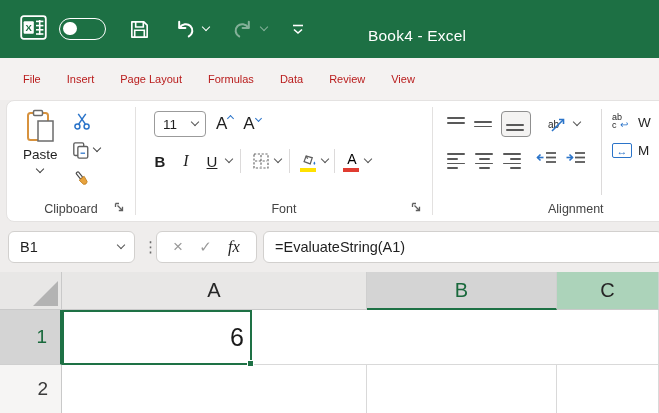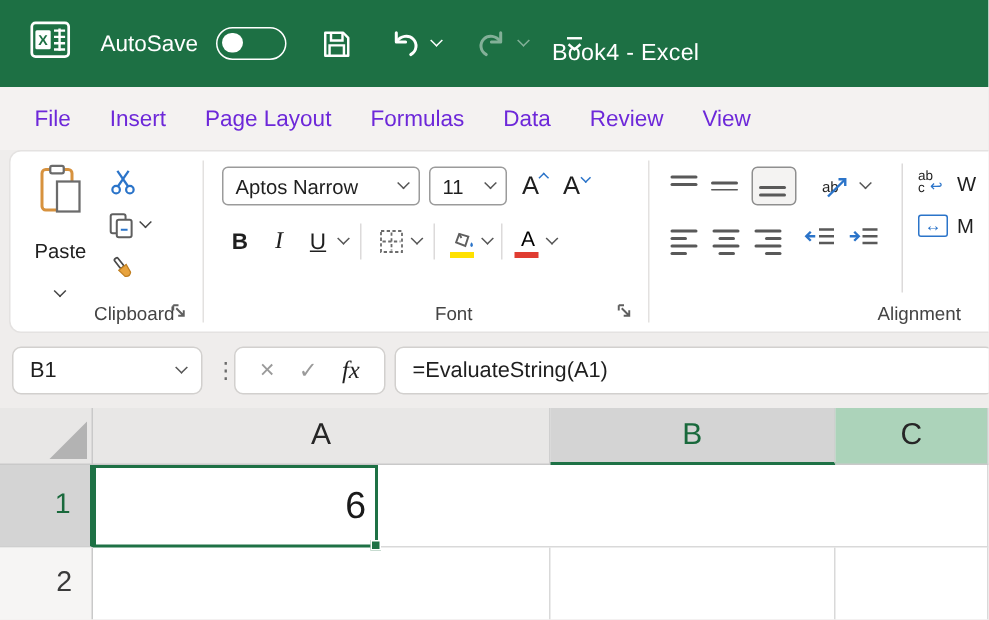--- a/index.html
+++ b/index.html
@@ -18,39 +18,39 @@
   .tb-chev { margin-left:6px; }
   .chev { display:inline-block; width:6px; height:6px; border-right:1.5px solid currentColor;
     border-bottom:1.5px solid currentColor; transform:rotate(45deg); margin-top:-4px; }
   .dim { opacity:.45; }
   .tb-title { position:absolute; left:368px; top:0; height:71px; display:flex; align-items:center;
     font-size:15.5px; letter-spacing:.2px; }
 
   
   .tabrow { position:absolute; left:0; top:58px; width:659px; height:42px; background:#F4F2F1;
     display:flex; align-items:center; padding-left:10px; }
-  .tab { padding:0 13px; font-size:15px; color:#6d28d9; height:42px; display:flex; align-items:center;
+  .tab { padding:0 13px; font-size:11px; color:#b91c1c; height:42px; display:flex; align-items:center;
     position:relative; cursor:pointer; white-space:nowrap; }
   .tab.active { font-weight:700; }
   .tab.active::after { content:""; position:absolute; left:12px; right:12px; bottom:4px; height:3px;
     border-radius:2px; background:#1E7145; }
 
   
   .ribbon { position:absolute; left:6px; top:100px; width:680px; height:122px; background:#fff;
     border:1px solid #E4E2E1; border-radius:8px; display:flex; }
   .rgroup { display:flex; flex-direction:column; }
   .rgroup .content { flex:1; display:flex; }
   .rgroup .glabel { height:24px; display:flex; align-items:center; justify-content:center;
-    font-size:12.5px; color:#444; position:relative;margin-left:37px; }
+    font-size:12.5px; color:#444; position:relative; }
   .gdivider { width:1px; background:#E3E1E0; margin:6px 0; }
   .launcher { position:absolute; right:10px; bottom:5px; cursor:pointer; }
 
   
   .g-clip { width:128px; }
-  .paste-big { display:flex; flex-direction:column; align-items:center; margin:8px 0 0 16px; cursor:pointer;justify-content:space-between; }
+  .paste-big { display:flex; flex-direction:column; align-items:center; margin:8px 0 0 16px; cursor:pointer; }
   .paste-big .plabel { font-size:13.5px; color:#1f1f1f; margin-top:3px; }
   .paste-big .chev { color:#444; margin-top:4px; }
   .clip-mini { display:flex; flex-direction:column; margin:8px 0 0 14px; gap:5px; }
   .mini-btn { display:flex; align-items:center; gap:4px; height:24px; cursor:pointer; color:#444; }
 
   
   .g-font { width:296px; }
   .font-rows { display:flex; flex-direction:column; padding:10px 10px 0 12px; width:100%; }
   .combo { border:1px solid #9b9b9b; border-radius:4px; height:26px; display:flex; align-items:center;
     background:#fff; font-size:13.5px; color:#1f1f1f; cursor:pointer; }
@@ -137,21 +137,20 @@
       <rect x="1.2" y="1.2" width="24.6" height="22.6" rx="2.5" fill="none" stroke="#fff" stroke-width="1.8"></rect>
       <rect x="3.6" y="6.2" width="10.2" height="12.6" rx="1" fill="#fff"></rect>
       <text x="8.7" y="15.8" font-size="9.5" font-weight="bold" fill="#1D7044" text-anchor="middle" font-family="Liberation Sans, sans-serif">X</text>
       <line x1="16" y1="6.4" x2="23.4" y2="6.4" stroke="#fff" stroke-width="1.6"></line>
       <line x1="16" y1="10.6" x2="23.4" y2="10.6" stroke="#fff" stroke-width="1.6"></line>
       <line x1="16" y1="14.8" x2="23.4" y2="14.8" stroke="#fff" stroke-width="1.6"></line>
       <line x1="16" y1="19" x2="23.4" y2="19" stroke="#fff" stroke-width="1.6"></line>
       <line x1="19.7" y1="5" x2="19.7" y2="19.8" stroke="#fff" stroke-width="1.6"></line>
     </svg>
   </span>
-  <span class="tb-autosave">AutoSave</span>
   <span class="toggle">
       <span class="knob"></span>
     </span>
 
   <span class="tb-btn">
     <svg width="23" height="23" viewBox="0 0 24 24">
       <path d="M4 4 h12.5 L20 7.5 V20 H4 Z" fill="none" stroke="#fff" stroke-width="1.7" stroke-linejoin="round"></path>
       <path d="M8 4 v5.4 h8 V4" fill="none" stroke="#fff" stroke-width="1.7"></path>
       <path d="M7 20 v-7.2 h10 V20" fill="none" stroke="#fff" stroke-width="1.7"></path>
     </svg>
@@ -243,24 +242,20 @@
       </span>
     </div>
   </div>
 
   <div class="gdivider"></div>
 
   <div class="rgroup g-font">
     <div class="content">
       <div class="font-rows">
         <div class="row1">
-          <span class="combo" style="width:132px; padding-left:8px;">
-            <span>Aptos Narrow</span>
-            <span class="chev"></span>
-          </span>
           <span class="combo" style="width:52px; padding-left:8px; margin-left:6px;">
             <span>11</span>
             <span class="chev"></span>
           </span>
           <span class="a-size">
             <span>A</span>
               <span class="caret-up"></span>
           </span>
           <span class="a-size">
             <span>A</span>

